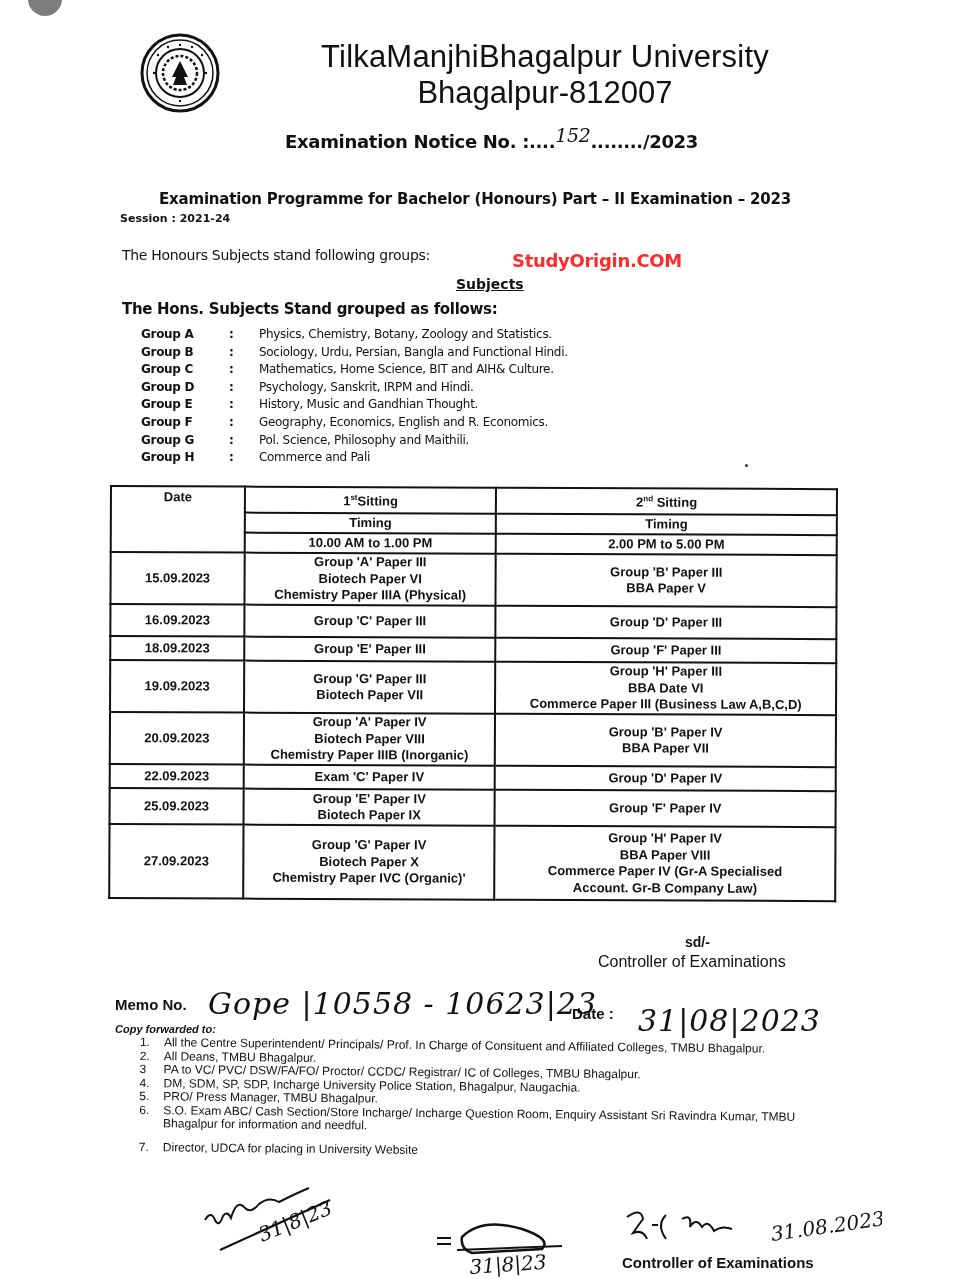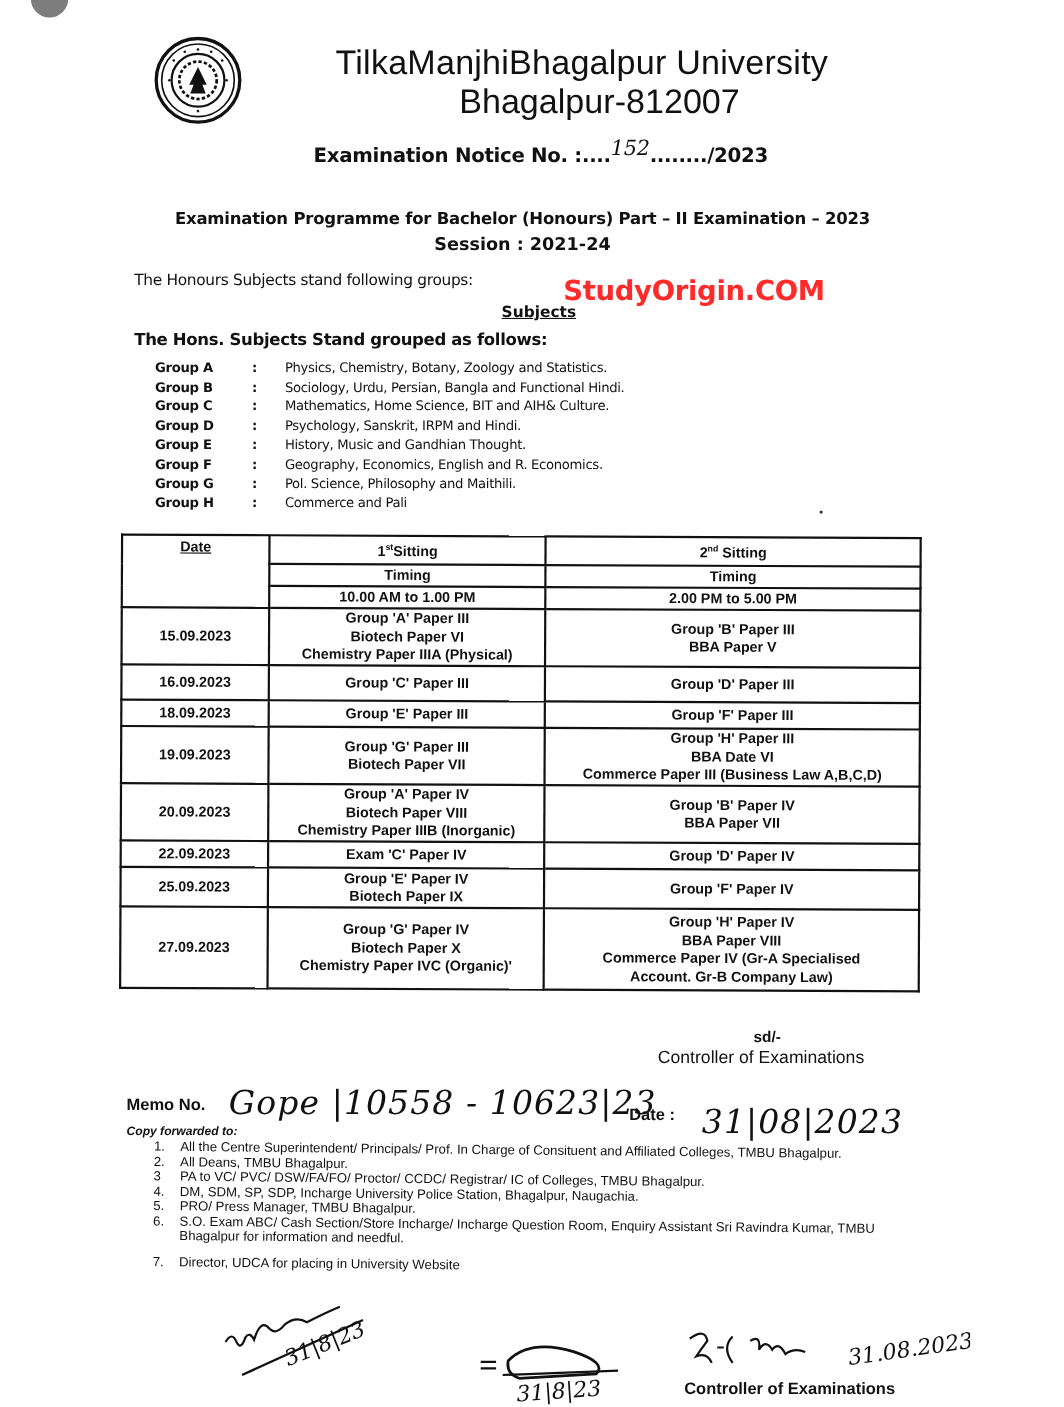--- a/index.html
+++ b/index.html
@@ -10,50 +10,50 @@
   }
   .corner-mark {
     position: absolute; left: 28px; top: -18px; width: 34px; height: 34px;
     border-radius: 50%; background: #7d7d7d;
   }
   .seal {
     position: absolute; left: 140px; top: 33px; width: 80px; height: 80px;
   }
   .uni-title {
     position: absolute; left: 305px; top: 38px; width: 480px;
-    font-size: 31px; font-weight: 500; line-height: 37px;
+    text-align: center; font-size: 31px; font-weight: 500; line-height: 37px;
     letter-spacing: 0.2px;
   }
   .uni-city {
     position: absolute; left: 305px; top: 74px; width: 480px;
     text-align: center; font-size: 31px; font-weight: 500; line-height: 37px;
   }
   .notice-line {
     position: absolute; left: 285px; top: 130px; font-size: 18px; font-weight: 700;
     font-family: "DejaVu Sans", sans-serif; letter-spacing: -0.3px;
   }
   .notice-no {
     font-family: "DejaVu Serif", serif; font-style: italic; font-weight: 400;
     font-size: 19px; position: relative; top: -6px;
   }
   .prog-title {
     position: absolute; left: 120px; top: 190px; width: 710px; text-align: center;
     font-family: "DejaVu Sans", sans-serif; font-weight: 700; font-size: 15px; letter-spacing: -0.2px;
   }
   .session {
-    position: absolute; left: 120px; top: 212px; width: 710px; text-align: center;
-    font-family: "DejaVu Sans", sans-serif; font-weight: 700; font-size: 16px;
+    position: absolute; left: 120px; top: 212px; width: 710px; text-align: left;
+    font-family: "DejaVu Sans", sans-serif; font-weight: 700; font-size: 11px;
   }
   .intro {
     position: absolute; left: 122px; top: 247px;
     font-family: "DejaVu Sans", sans-serif; font-size: 14px; letter-spacing: -0.3px;
   }
   .watermark {
     position: absolute; left: 512px; top: 250px; color: #ff2a2a;
-    font-family: "DejaVu Sans", sans-serif; font-weight: 700; font-size: 25px; letter-spacing: -0.3px;
+    font-family: "DejaVu Sans", sans-serif; font-weight: 700; font-size: 18px; letter-spacing: -0.3px;
   }
   .subjects-head {
     position: absolute; left: 456px; top: 276px;
     font-family: "DejaVu Sans", sans-serif; font-weight: 700; font-size: 14px;
     text-decoration: underline;
   }
   .grouped-head {
     position: absolute; left: 122px; top: 300px;
     font-family: "DejaVu Sans", sans-serif; font-weight: 700; font-size: 15px; letter-spacing: -0.3px;
   }
@@ -68,21 +68,21 @@
 
   .exam-table {
     position: absolute; left: 110px; top: 485px; width: 728px;
     border-collapse: collapse; transform: rotate(0.25deg); transform-origin: left top;
     font-family: "Liberation Sans", sans-serif; font-weight: 700; font-size: 13px;
   }
   .exam-table td, .exam-table th {
     border: 2px solid #111; text-align: center; padding: 0 4px; vertical-align: middle;
     line-height: 16.5px;
   }
-  .exam-table .date-col { width: 124px; text-decoration: underline; }
+  .exam-table .date-col { width: 124px; }
   .exam-table .date-head { vertical-align: top; padding-top: 2px; height: 62px; }
   .exam-table .hrow td { height: 18px; }
   .exam-table sup { font-size: 8px; }
   .exam-table .cell-line { display: block; }
 
   .sd { position: absolute; left: 685px; top: 934px; font-size: 14px; font-weight: 700; }
   .coe-top { position: absolute; left: 598px; top: 953px; font-size: 16px; font-weight: 500; }
   .memo-label { position: absolute; left: 115px; top: 996px; font-size: 15px; font-weight: 700; }
   .memo-value {
     position: absolute; left: 208px; top: 986px; font-size: 30px;

